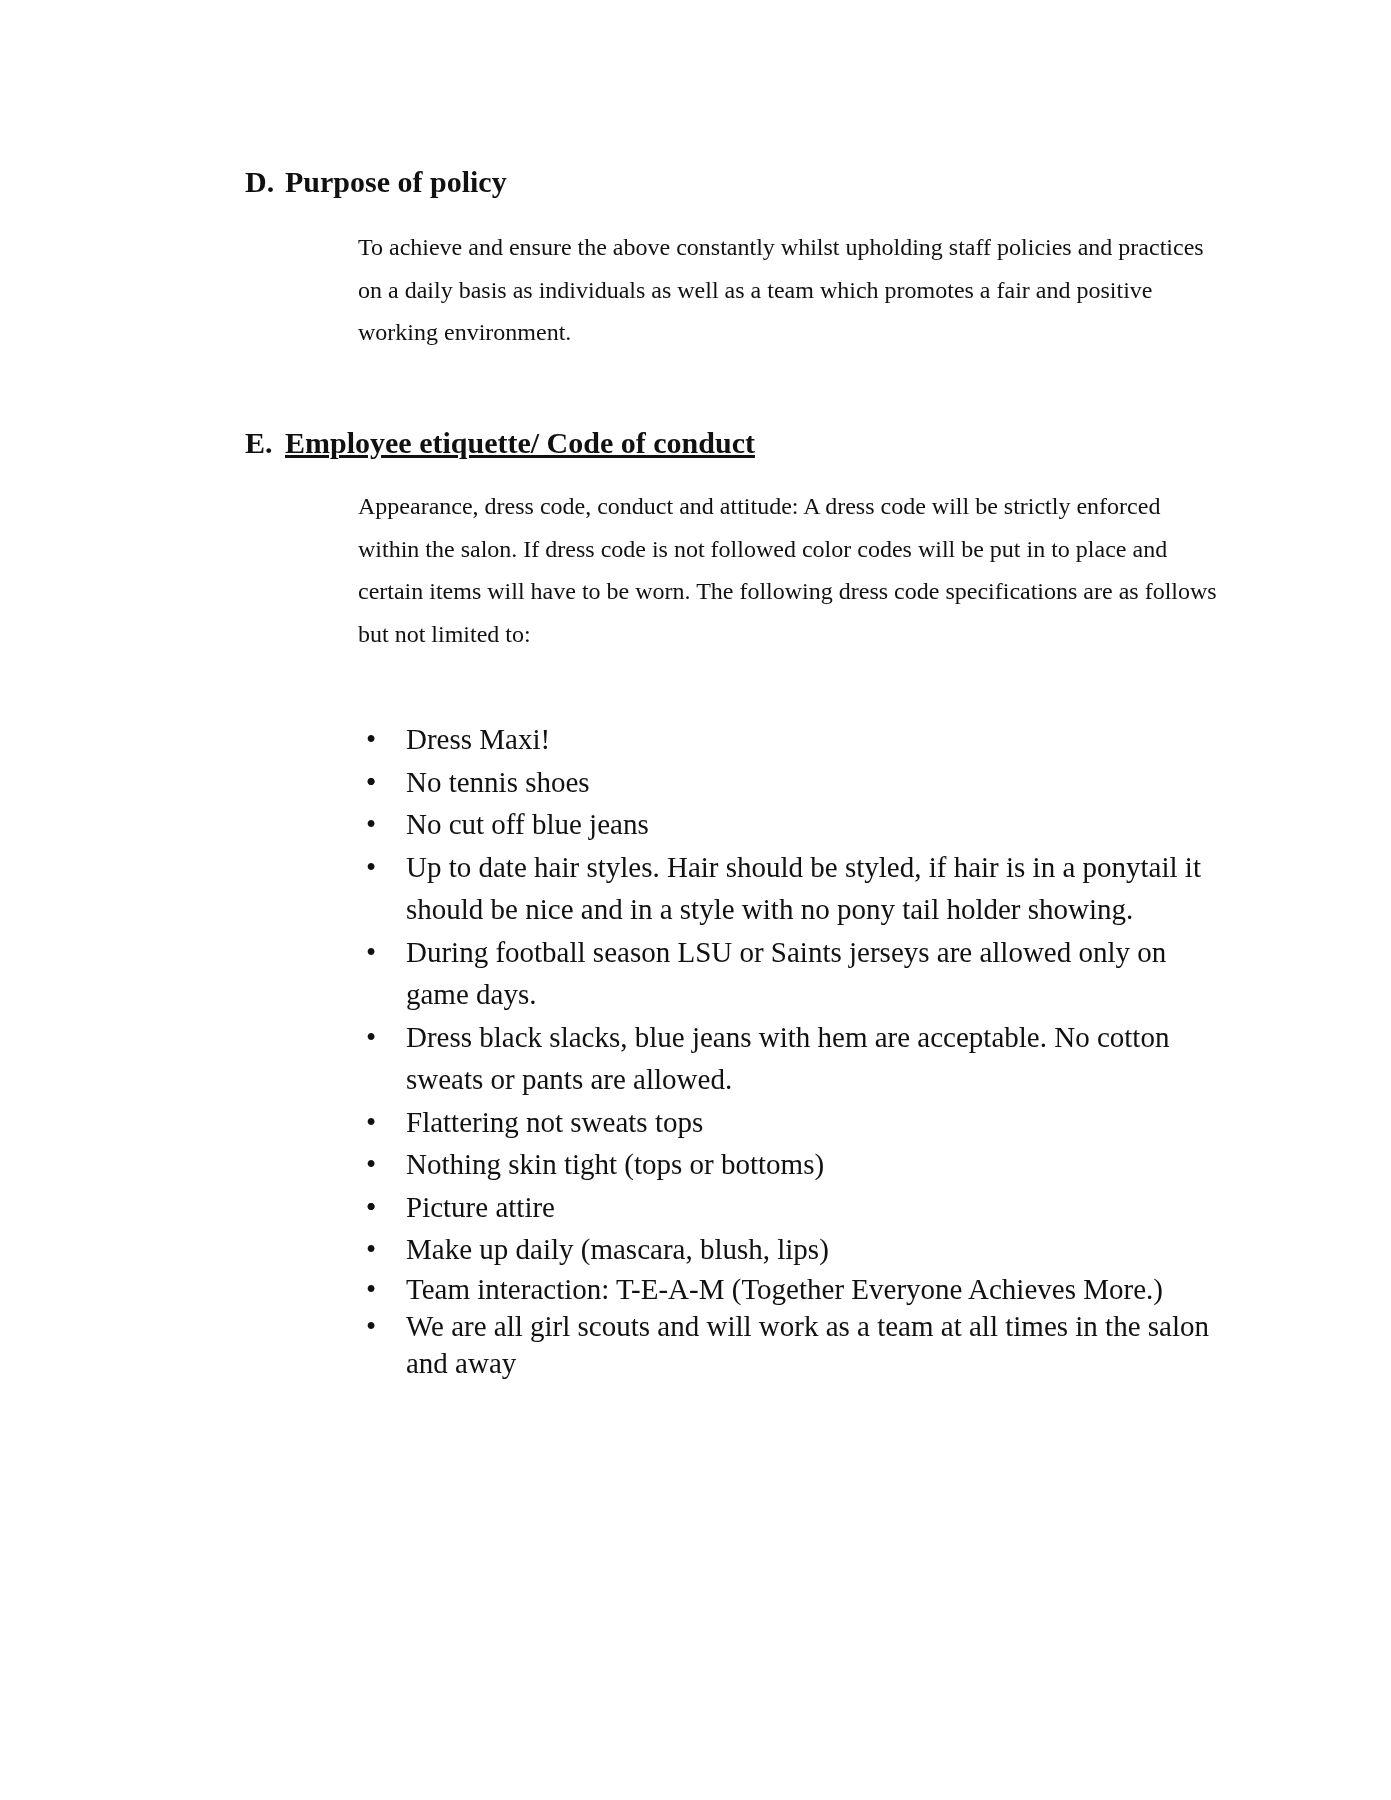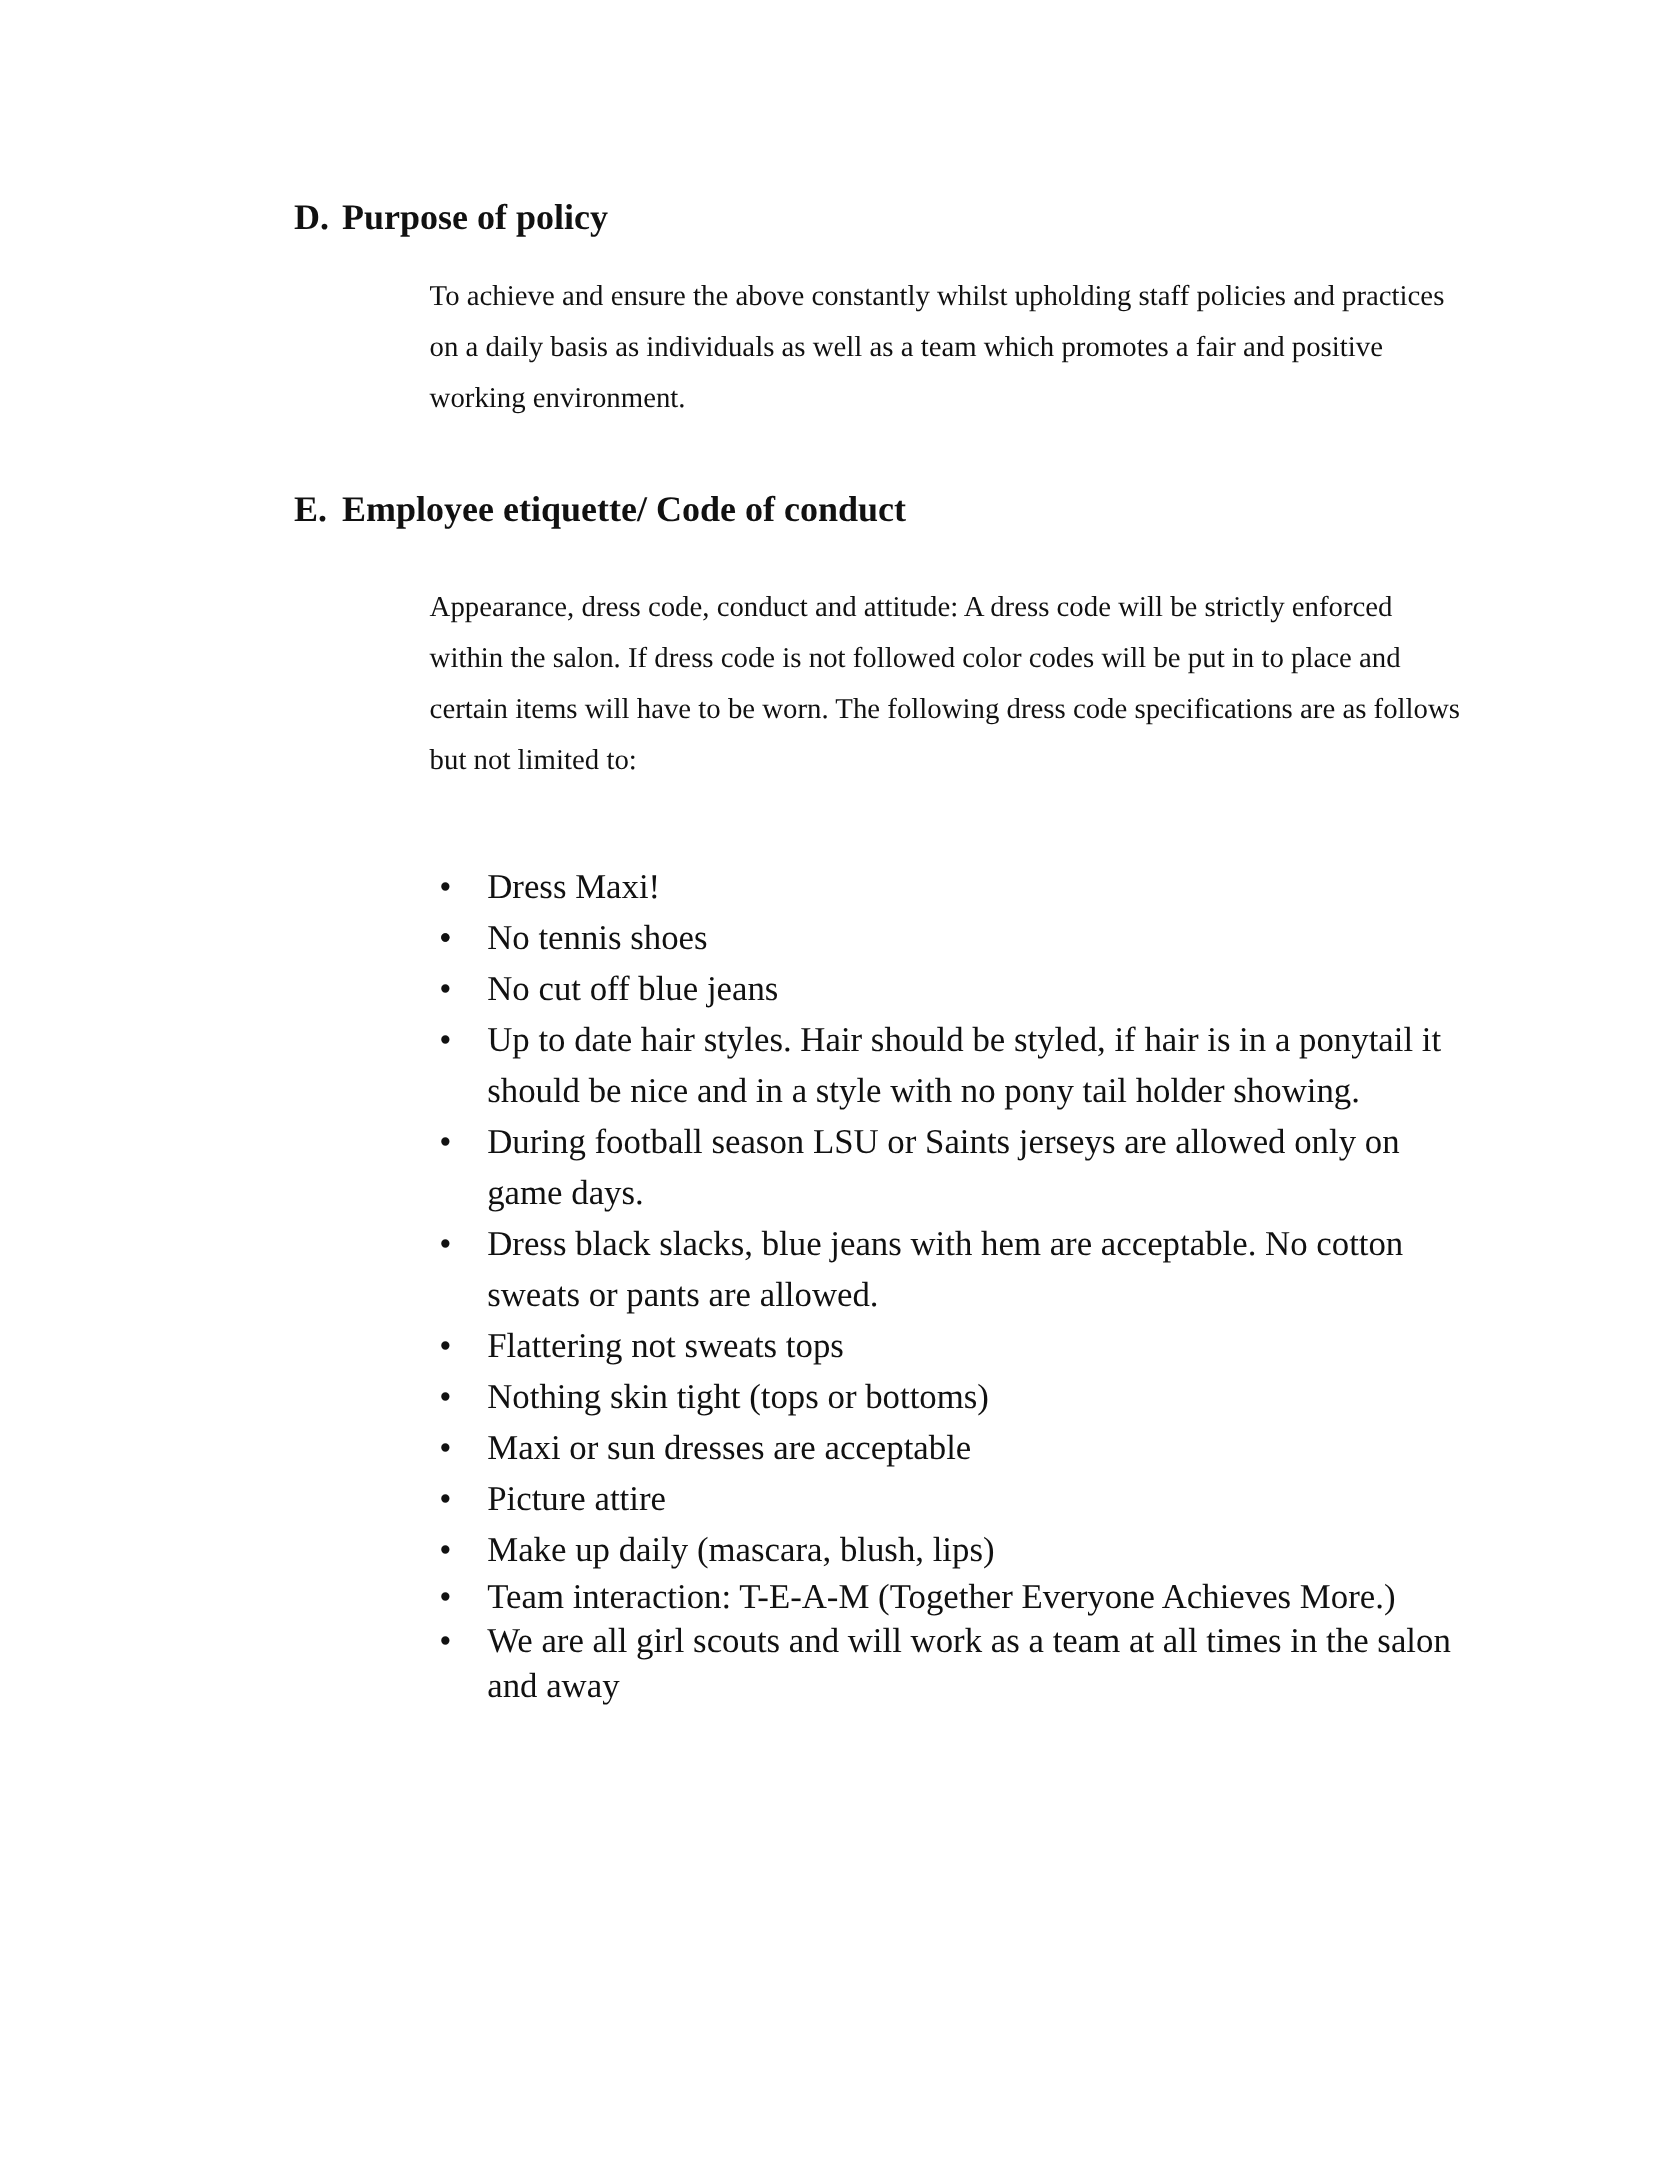--- a/index.html
+++ b/index.html
@@ -71,36 +71,36 @@
 <body>
 
 <div class="page">
 
   <h2 class="section-heading" style="top:164px;">
     <span class="letter">D.</span><span>Purpose of policy</span>
   </h2>
 
   <p class="para" style="top:226px;">To achieve and ensure the above constantly whilst upholding staff policies and practices on a daily basis as individuals as well as a team which promotes a fair and positive working environment.</p>
 
-  <h2 class="section-heading" style="top:407px;">
+  <h2 class="section-heading" style="top:425px;text-decoration:underline;">
     <span class="letter">E.</span><span>Employee etiquette/ Code of conduct</span>
   </h2>
 
   <p class="para" style="top:485px;">Appearance, dress code, conduct and attitude: A dress code will be strictly enforced within the salon. If dress code is not followed color codes will be put in to place and certain items will have to be worn. The following dress code specifications are as follows but not limited to:</p>
 
   <ul class="bullet-list">
     <li><span class="dot">•</span><span>Dress Maxi!</span></li>
     <li><span class="dot">•</span></li>
     <li><span class="dot">•</span><span>No tennis shoes</span></li>
     <li><span class="dot">•</span><span>No cut off blue jeans</span></li>
     <li><span class="dot">•</span><span>Up to date hair styles. Hair should be styled, if hair is in a ponytail it should be nice and in a style with no pony tail holder showing.</span></li>
     <li><span class="dot">•</span><span>During football season LSU or Saints jerseys are allowed only on game days.</span></li>
     <li><span class="dot">•</span><span>Dress black slacks, blue jeans with hem are acceptable. No cotton sweats or pants are allowed.</span></li>
     <li><span class="dot">•</span><span>Flattering not sweats tops</span></li>
     <li><span class="dot">•</span><span>Nothing skin tight (tops or bottoms)</span></li>
-    <li><span class="dot">•</span><span>Maxi or sun dresses are acceptable</span></li>
+    <li><span class="dot">•</span></li>
     <li><span class="dot">•</span><span>Picture attire</span></li>
     <li><span class="dot">•</span><span>Make up daily (mascara, blush, lips)</span></li>
     <li class="tight"><span class="dot">•</span><span>Team interaction: T-E-A-M (Together Everyone Achieves More.)</span></li>
     <li class="tight"><span class="dot">•</span><span>We are all girl scouts and will work as a team at all times in the salon and away</span></li>
   </ul>
 
 </div>
 
 </body></html>

